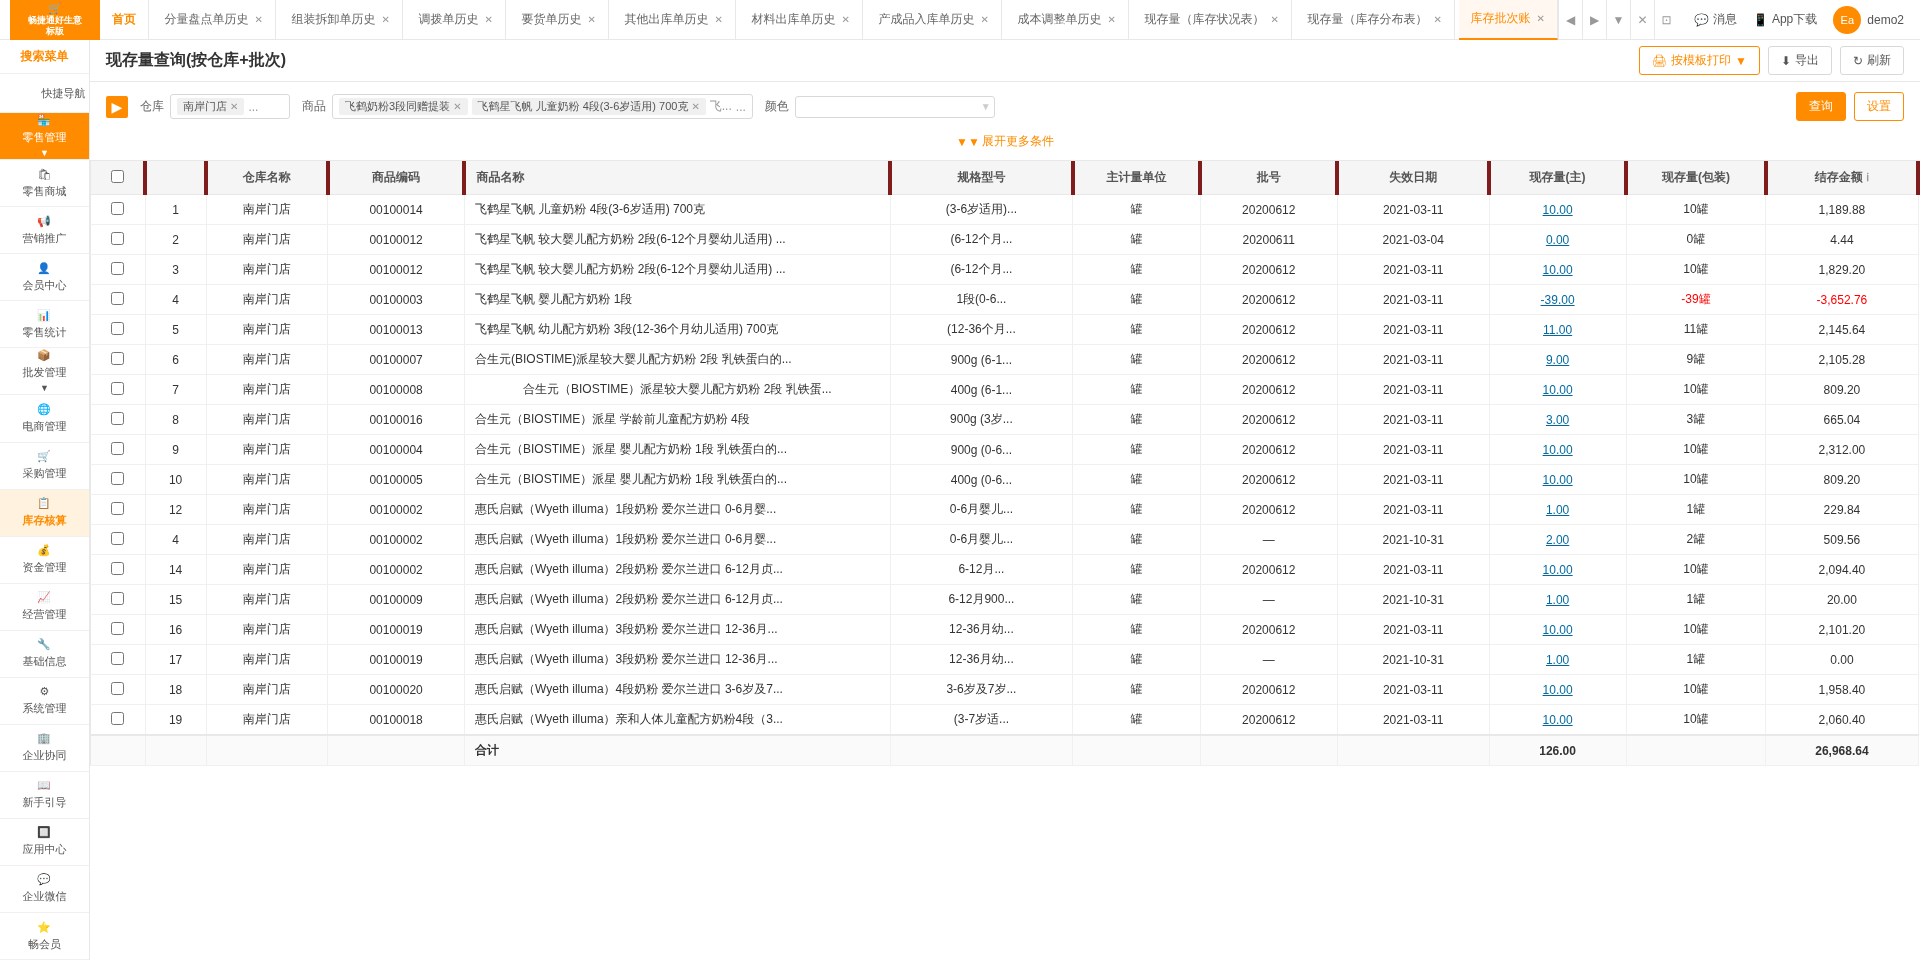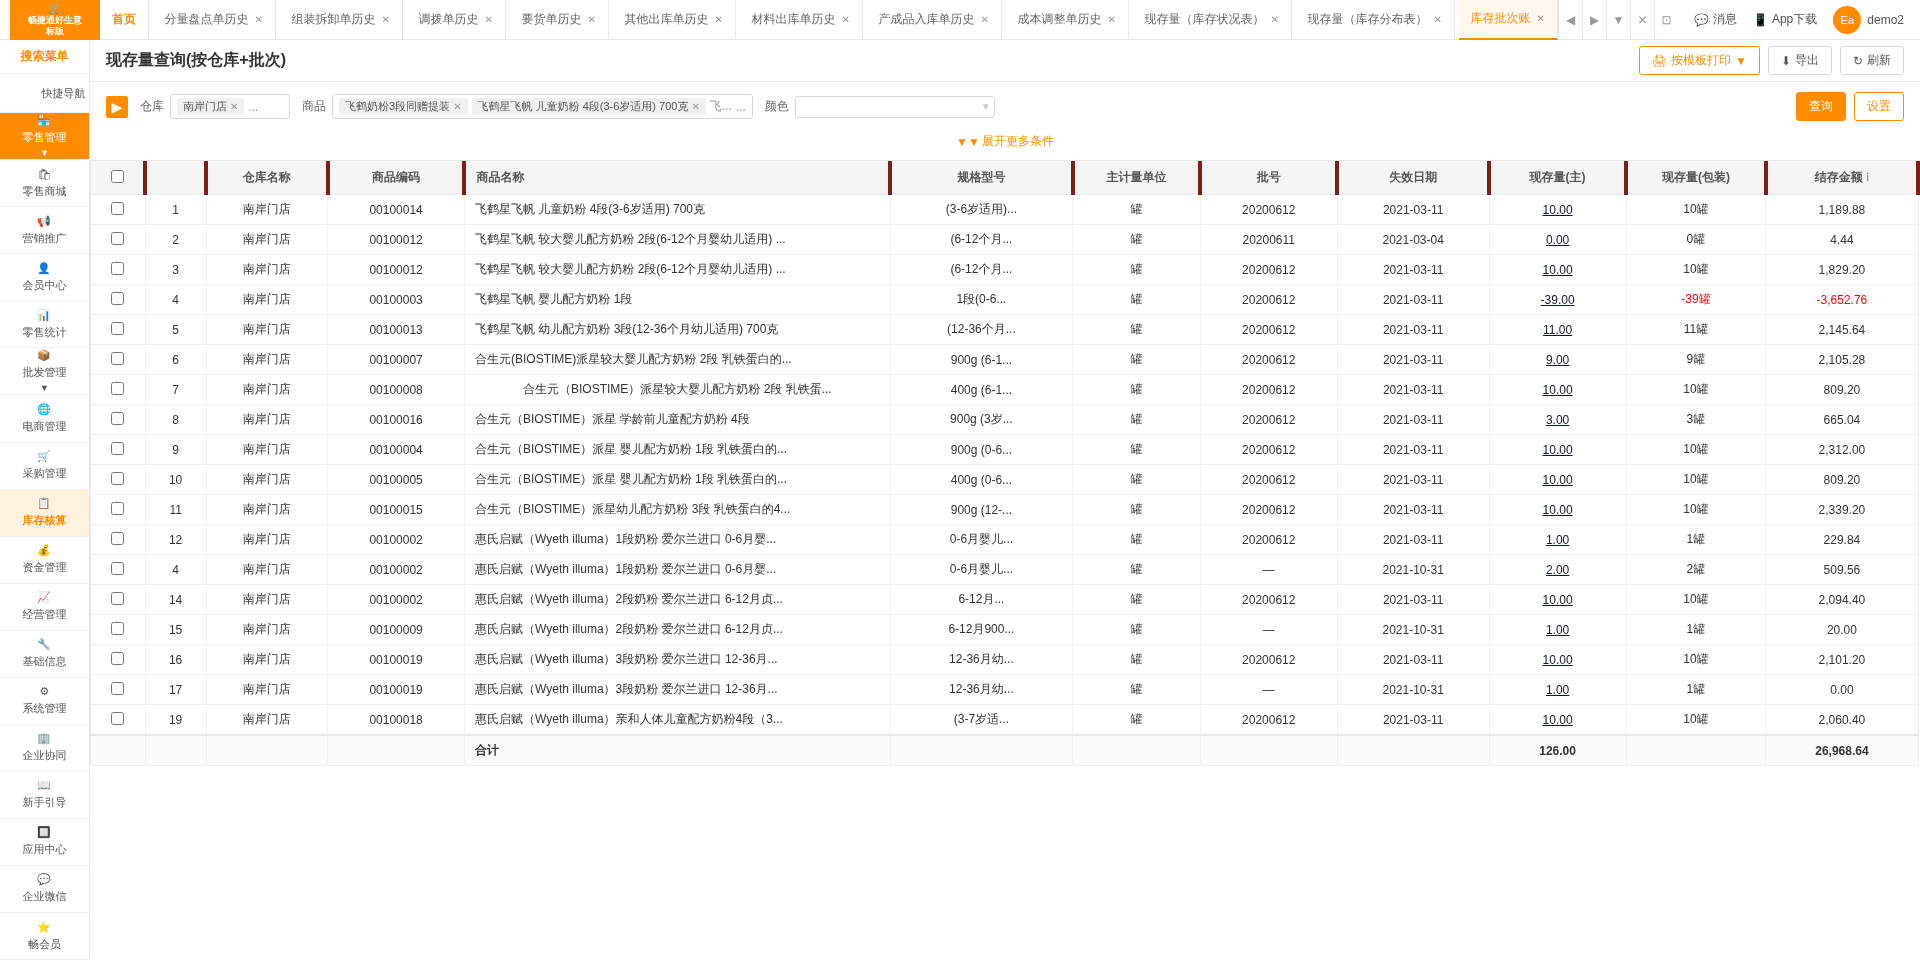--- a/index.html
+++ b/index.html
@@ -54,21 +54,21 @@
     .expand-btn { color: #ff8c00; cursor: pointer; font-size: 12px; display: flex; align-items: center; gap: 2px; margin-top: 6px; }
     .arrow-btn { width: 22px; height: 22px; background: #ff8c00; color: #fff; border-radius: 2px; display: flex; align-items: center; justify-content: center; cursor: pointer; font-size: 14px; flex-shrink: 0; }
 
     
     .table-container { flex: 1; overflow: auto; background: #fff; margin: 0; }
     table { width: 100%; border-collapse: collapse; font-size: 12px; }
     thead tr { background: #f5f5f5; }
     th { padding: 8px 10px; text-align: center; border-bottom: 1px solid #e8e8e8; border-right: 4px solid #7f1d1d; color: #555; font-weight: bold; white-space: nowrap; }
     td { padding: 6px 10px; border-bottom: 1px solid #f0f0f0; border-right: 1px solid #f0f0f0; text-align: center; color: #333; }
     .negative { color: #f00; }
-    .underline { text-decoration: underline; color: #0f172a; }
+    .underline { text-decoration: underline; color: #0369a1; }
     .total-row td { background: #fafafa; font-weight: bold; border-top: 2px solid #e8e8e8; }
     .col-index { width: 40px; }
     .col-warehouse { width: 80px; }
     .col-code { width: 90px; }
     .col-name { width: 280px; text-align: left; }
     .col-spec { width: 120px; }
     .col-unit { width: 70px; }
     .col-batch { width: 90px; }
     .col-expire { width: 100px; }
     .col-qty { width: 90px; }
@@ -443,34 +443,20 @@
     <td class="col-spec">400g (0-6...</td>
     <td class="col-unit">罐</td>
     <td class="col-batch">20200612</td>
     <td class="col-expire">2021-03-11</td>
     <td class="col-qty "><span class="underline ">10.00</span></td>
     <td class="col-pkg ">10罐</td>
     <td class="col-amount ">809.20</td>
   </tr>
             <tr>
     <td><input type="checkbox" style=""></td>
-    <td class="col-index">11</td>
-    <td class="col-warehouse">南岸门店</td>
-    <td class="col-code">00100015</td>
-    <td class="col-name" style="text-align:left;">合生元（BIOSTIME）派星幼儿配方奶粉 3段 乳铁蛋白的4...</td>
-    <td class="col-spec">900g (12-...</td>
-    <td class="col-unit">罐</td>
-    <td class="col-batch">20200612</td>
-    <td class="col-expire">2021-03-11</td>
-    <td class="col-qty "><span class="underline ">10.00</span></td>
-    <td class="col-pkg ">10罐</td>
-    <td class="col-amount ">2,339.20</td>
-  </tr>
-            <tr>
-    <td><input type="checkbox" style=""></td>
     <td class="col-index">12</td>
     <td class="col-warehouse">南岸门店</td>
     <td class="col-code">00100002</td>
     <td class="col-name" style="text-align:left;">惠氏启赋（Wyeth illuma）1段奶粉 爱尔兰进口 0-6月婴...</td>
     <td class="col-spec">0-6月婴儿...</td>
     <td class="col-unit">罐</td>
     <td class="col-batch">20200612</td>
     <td class="col-expire">2021-03-11</td>
     <td class="col-qty "><span class="underline ">1.00</span></td>
     <td class="col-pkg ">1罐</td>
@@ -541,20 +527,34 @@
     <td class="col-spec">12-36月幼...</td>
     <td class="col-unit">罐</td>
     <td class="col-batch">—</td>
     <td class="col-expire">2021-10-31</td>
     <td class="col-qty "><span class="underline ">1.00</span></td>
     <td class="col-pkg ">1罐</td>
     <td class="col-amount ">0.00</td>
   </tr>
             <tr>
     <td><input type="checkbox" style=""></td>
+    <td class="col-index">18</td>
+    <td class="col-warehouse">南岸门店</td>
+    <td class="col-code">00100020</td>
+    <td class="col-name" style="text-align:left;">惠氏启赋（Wyeth illuma）4段奶粉 爱尔兰进口 3-6岁及7...</td>
+    <td class="col-spec">3-6岁及7岁...</td>
+    <td class="col-unit">罐</td>
+    <td class="col-batch">20200612</td>
+    <td class="col-expire">2021-03-11</td>
+    <td class="col-qty "><span class="underline ">10.00</span></td>
+    <td class="col-pkg ">10罐</td>
+    <td class="col-amount ">1,958.40</td>
+  </tr>
+            <tr>
+    <td><input type="checkbox" style=""></td>
     <td class="col-index">19</td>
     <td class="col-warehouse">南岸门店</td>
     <td class="col-code">00100018</td>
     <td class="col-name" style="text-align:left;">惠氏启赋（Wyeth illuma）亲和人体儿童配方奶粉4段（3...</td>
     <td class="col-spec">(3-7岁适...</td>
     <td class="col-unit">罐</td>
     <td class="col-batch">20200612</td>
     <td class="col-expire">2021-03-11</td>
     <td class="col-qty "><span class="underline ">10.00</span></td>
     <td class="col-pkg ">10罐</td>

